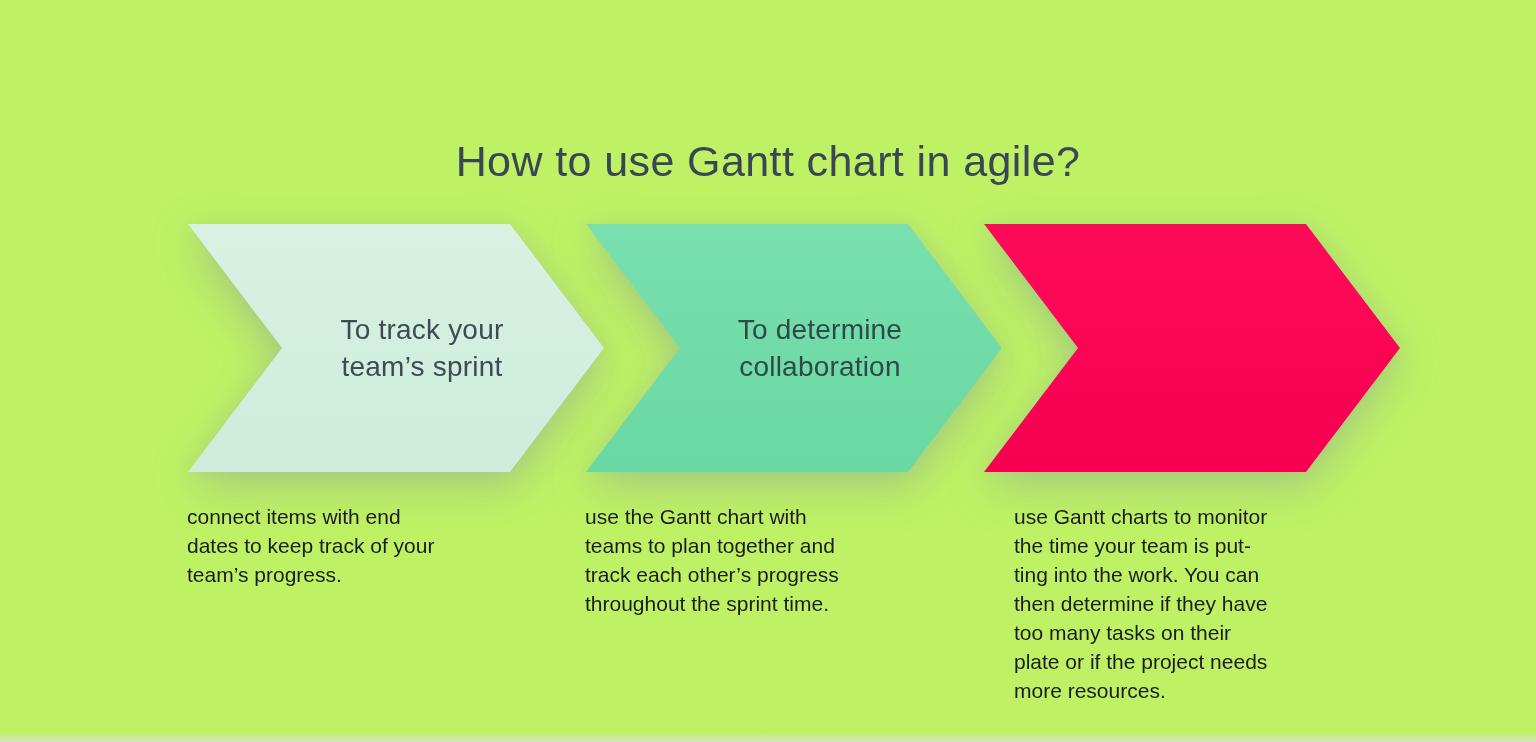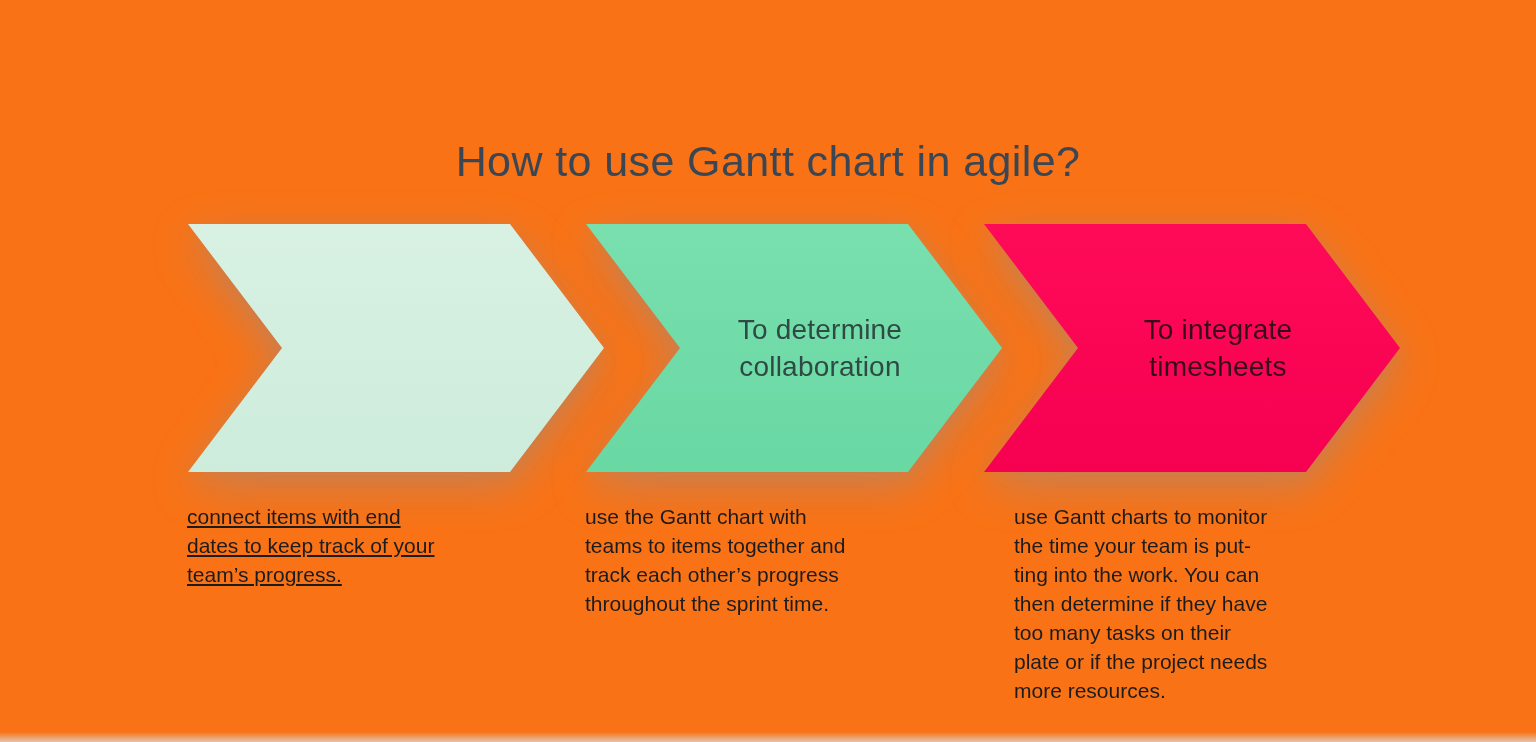--- a/index.html
+++ b/index.html
@@ -4,21 +4,21 @@
 <style>
   html, body {
     margin: 0;
     padding: 0;
     background: #e9eaee;
   }
   .stage {
     position: relative;
     width: 1536px;
     height: 742px;
-    background: #f97316;
+    background: #bef264;
     overflow: hidden;
     font-family: "Liberation Sans", "DejaVu Sans", sans-serif;
   }
 
   
   .page-title {
     position: absolute;
     top: 108px;
     left: 0;
     width: 100%;
@@ -71,21 +71,21 @@
   .step-desc {
     position: absolute;
     top: 502px;
     width: 330px;
     font-size: 21px;
     line-height: 29px;
     font-weight: 500;
     color: #1c1c1e;
     white-space: pre-line;
   }
-  .step-desc.pos-1 { left: 187px; text-decoration: underline; }
+  .step-desc.pos-1 { left: 187px; }
   .step-desc.pos-2 { left: 585px; }
   .step-desc.pos-3 { left: 990px; margin-left: 24px; }
 
   
   .bottom-edge {
     position: absolute;
     left: 0;
     bottom: 0;
     width: 100%;
     height: 10px;
@@ -96,42 +96,42 @@
 <body>
 
 <div class="stage">
 
   <h1 class="page-title">How to use Gantt chart in agile?</h1>
 
   <div>
 
     <div class="arrow-wrap pos-1" style="--c1: #d8f1e3; --c2: #cdecdb; --label: #3e4a54;">
       <div class="arrow-shape"></div>
+      <div class="arrow-label">To track your
+team’s sprint</div>
     </div>
 
     <div class="arrow-wrap pos-2" style="--c1: #79dfae; --c2: #69d8a3; --label: #2f4a44;">
       <div class="arrow-shape"></div>
       <div class="arrow-label">To determine
 collaboration</div>
     </div>
 
     <div class="arrow-wrap pos-3" style="--c1: #fe0b58; --c2: #f60051; --label: #380c1e;">
       <div class="arrow-shape"></div>
-      <div class="arrow-label">To integrate
-timesheets</div>
     </div>
 
   </div>
 
   <div class="step-desc pos-1">connect items with end
 dates to keep track of your
 team’s progress.</div>
 
   <div class="step-desc pos-2">use the Gantt chart with
-teams to items together and
+teams to plan together and
 track each other’s progress
 throughout the sprint time.</div>
 
   <div class="step-desc pos-3">use Gantt charts to monitor
 the time your team is put-
 ting into the work. You can
 then determine if they have
 too many tasks on their
 plate or if the project needs
 more resources.</div>

